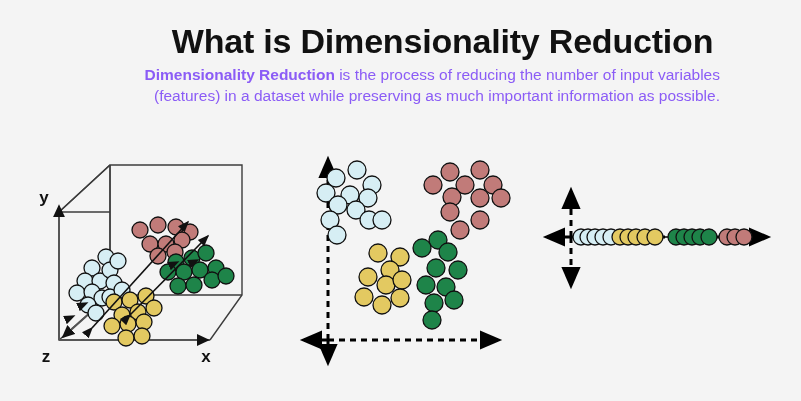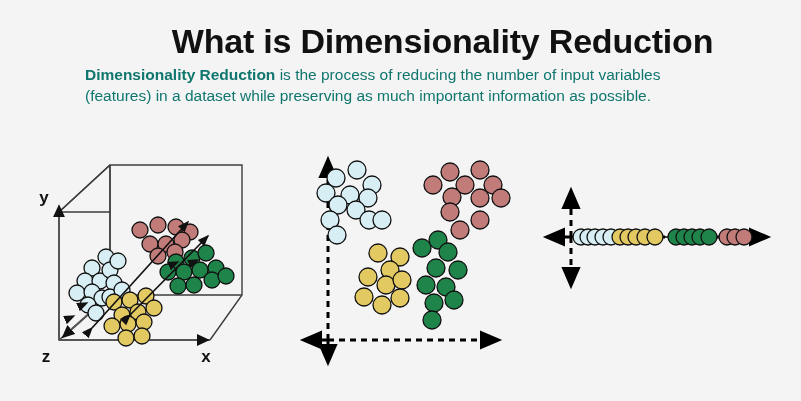--- a/index.html
+++ b/index.html
@@ -31,24 +31,24 @@
     letter-spacing: -0.2px;
     color: #111111;
     font-family: "Liberation Sans", "DejaVu Sans", sans-serif;
     padding-left: 42px;
   }
   .subtitle {
     position: absolute;
     left: 85px;
     top: 64px;
     width: 635px;
-    text-align: left;
+    text-align: right;
     font-size: 15.5px;
     line-height: 21px;
-    color: #0f766e;
+    color: #8b5cf6;
   }
   .subtitle b {
     font-weight: bold;
   }
   .panel {
     position: absolute;
   }
   #panel-cube   { left: 30px;  top: 140px; width: 230px; height: 235px; }
   #panel-2d     { left: 290px; top: 140px; width: 240px; height: 235px; }
   #panel-1d     { left: 535px; top: 175px; width: 250px; height: 150px; }

